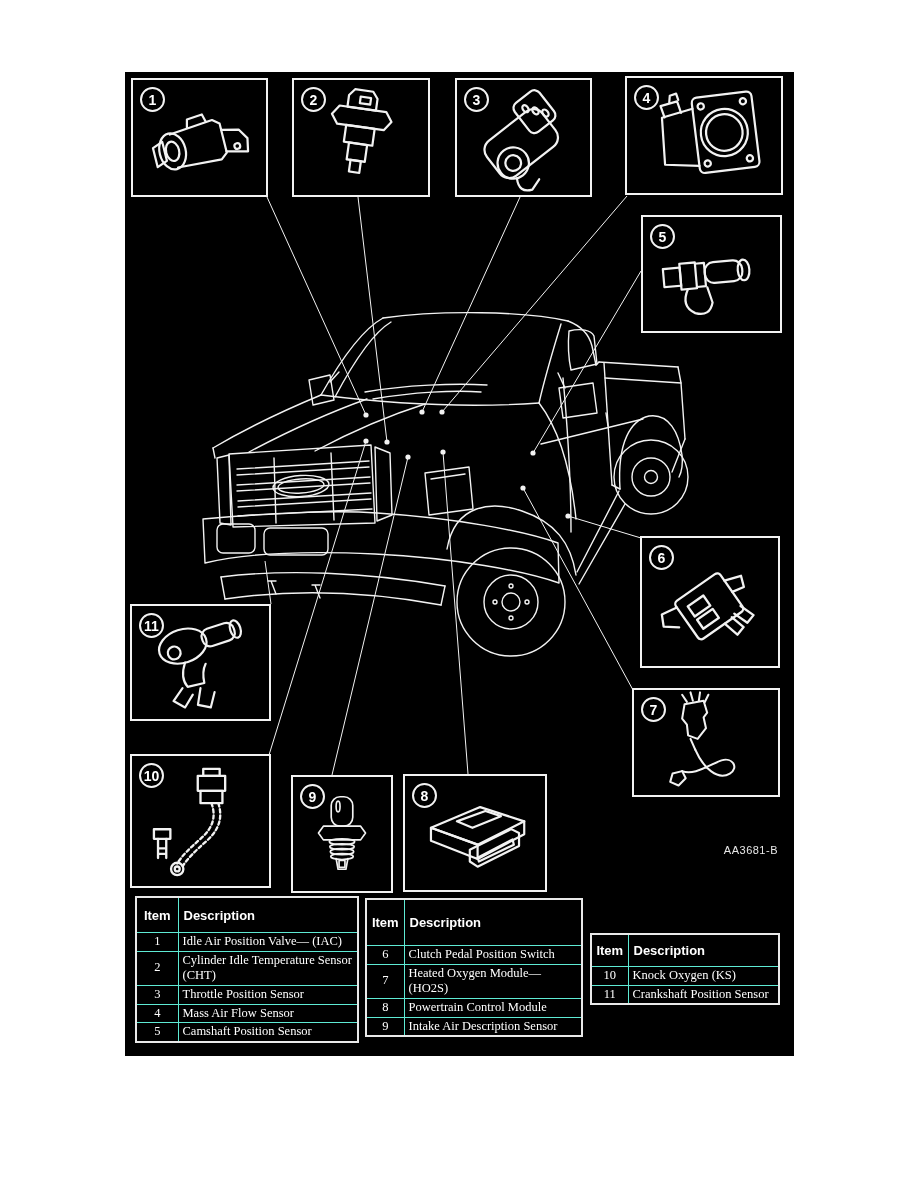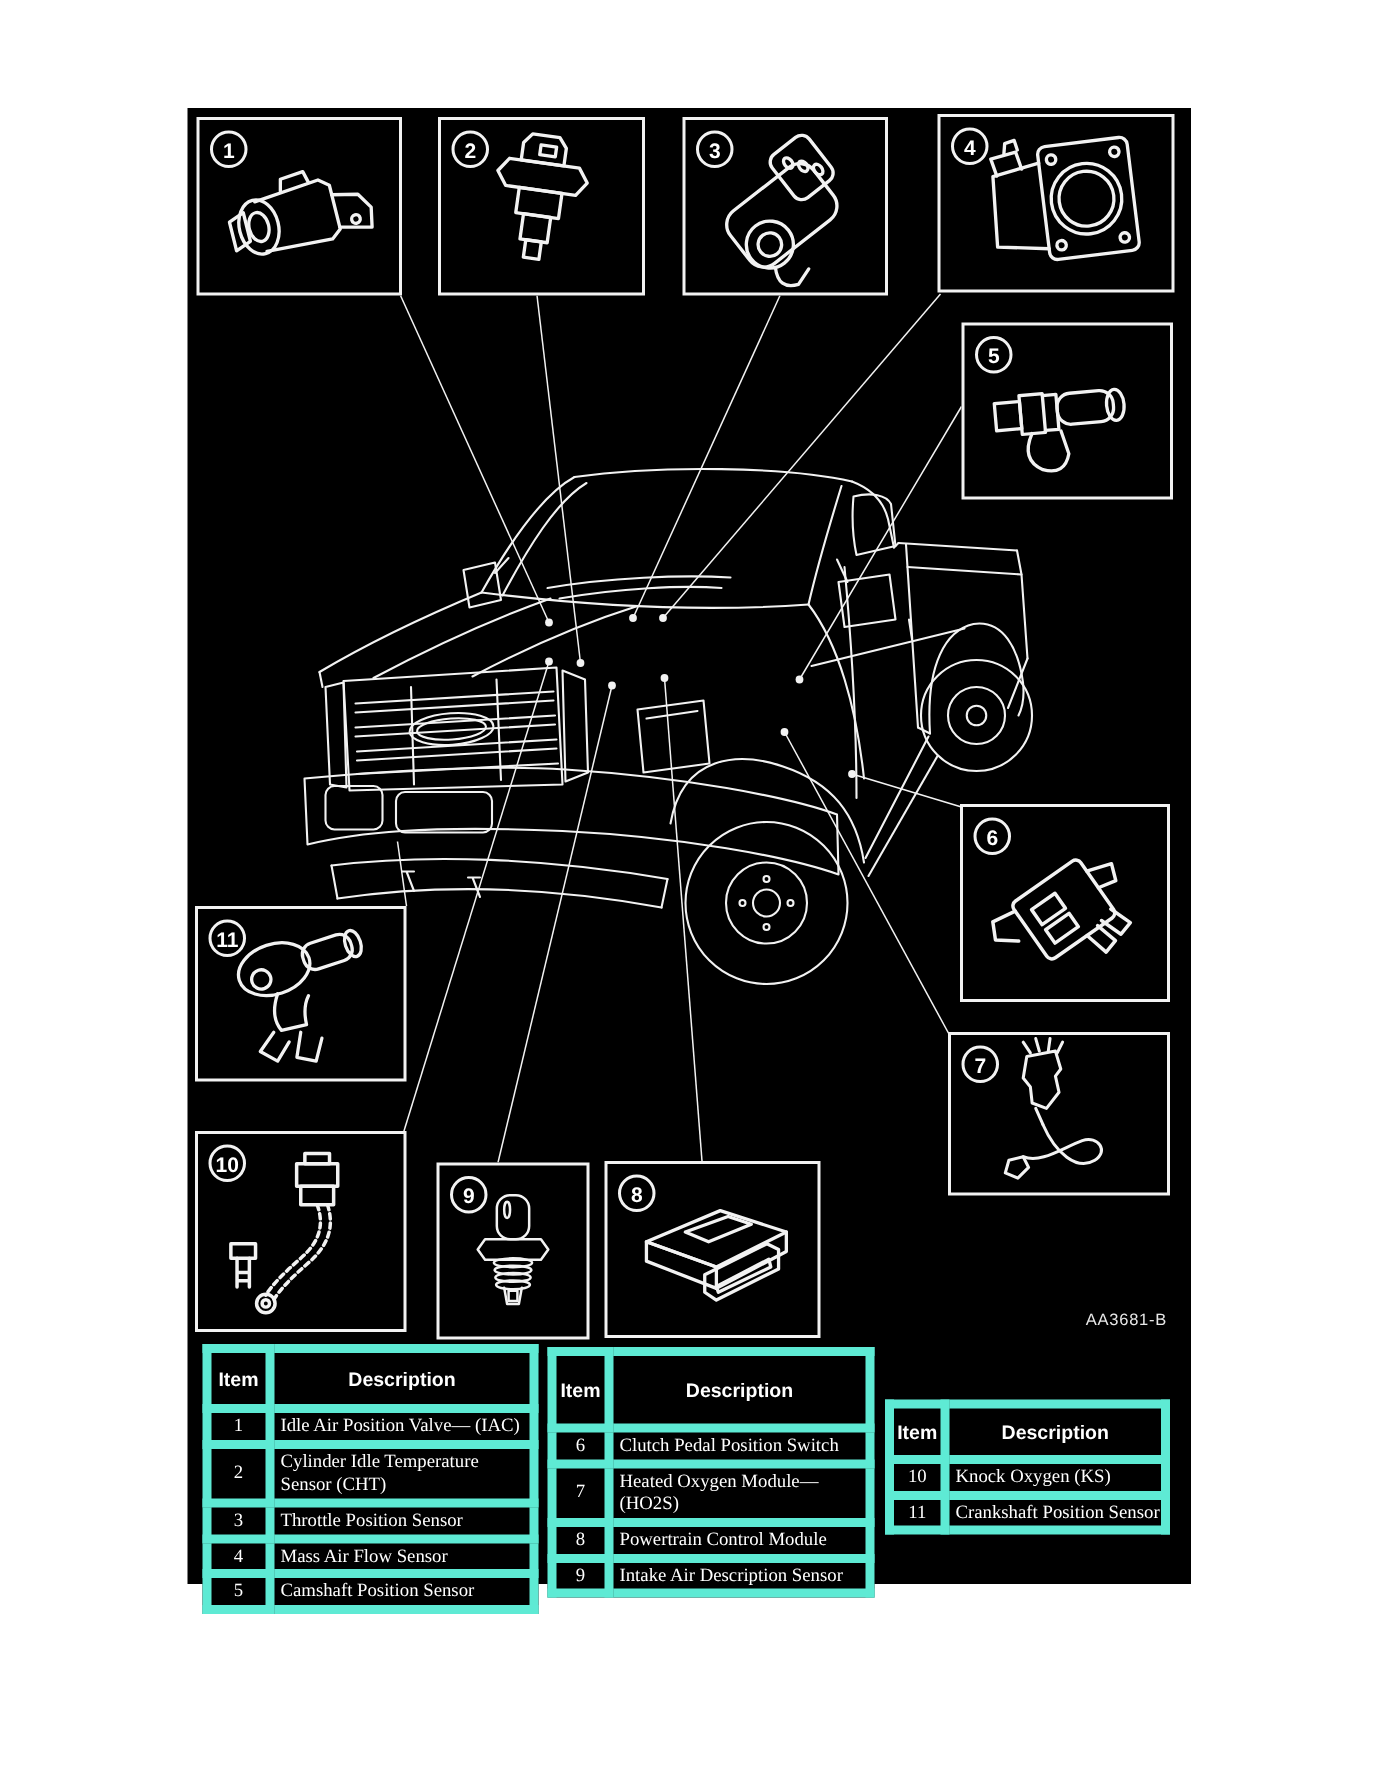--- a/index.html
+++ b/index.html
@@ -9,23 +9,23 @@
   .truck-svg{position:absolute;left:0;top:0;}
   .callout{position:absolute;border:2px solid #f2f2f2;background:#000;box-sizing:border-box;}
   .numcircle{position:absolute;left:7px;top:7px;width:25px;height:25px;border:2px solid #f2f2f2;
     border-radius:50%;display:flex;align-items:center;justify-content:center;
     color:#fff;font-weight:bold;font-size:14px;font-family:"Liberation Sans",sans-serif;box-sizing:border-box;}
   .part-svg{position:absolute;left:0;top:0;width:100%;height:100%;}
   .part-svg *{stroke:#f2f2f2;stroke-width:1.7;fill:none;stroke-linecap:round;stroke-linejoin:round;}
   .fig-id{position:absolute;color:#e8e8e8;font-size:11px;letter-spacing:0.5px;
     font-family:"Liberation Sans",sans-serif;}
   .dtable{position:absolute;border-collapse:collapse;background:#000;color:#fff;table-layout:fixed;}
-  .dtable td,.dtable th{border:6px solid #5eead4;vertical-align:middle;overflow:hidden;}
+  .dtable td,.dtable th{border:1px solid #5eead4;vertical-align:middle;overflow:hidden;}
   .dtable{border:2px solid #e8e8e8;}
-  .dtable th{font-family:"Liberation Sans",sans-serif;font-weight:bold;font-size:13px;text-align:center;padding:2px 5px;}
+  .dtable th{font-family:"Liberation Sans",sans-serif;font-weight:bold;font-size:13px;text-align:left;padding:2px 5px;}
   .dtable th.c{text-align:center;padding:2px 1px;}
   .dtable td{font-family:"Liberation Serif",serif;font-size:12.5px;line-height:1.25;padding:1px 4px;white-space:normal;}
   .dtable td.c{text-align:center;padding:1px 0;}
   .nowrap td{white-space:nowrap;}
   .t1 th{height:30px;}
   .t2 th{height:41px;}
   .t3 th{height:27px;}
 </style>
 </head>
 <body>
@@ -319,21 +319,21 @@
           <circle cx="28" cy="33" r="5"></circle>
           <rect x="52" y="23" width="26" height="14" rx="6"></rect>
           <ellipse cx="79" cy="30" rx="4" ry="7"></ellipse>
         </g>
         <path d="M38,44 q-4,12 2,19 l13,-3 q-2,-9 1,-15"></path>
         <path d="M36,64 l-7,10 9,5 6,-10"></path>
         <path d="M50,64 l-2,13 10,2 3,-12"></path>
       </svg>
     </div>
 
-    <div class="fig-id" style="right:16px;top:802px">AA3681-B</div>
+    <div class="fig-id" style="right:16px;top:772px">AA3681-B</div>
   </div>
 
   <table class="dtable t1" style="left:135px;top:896px;width:224px">
     <colgroup>
         <col style="width:42px">
         <col>
       </colgroup>
     <tbody>
         <tr>
       <th class="c">Item</th>

